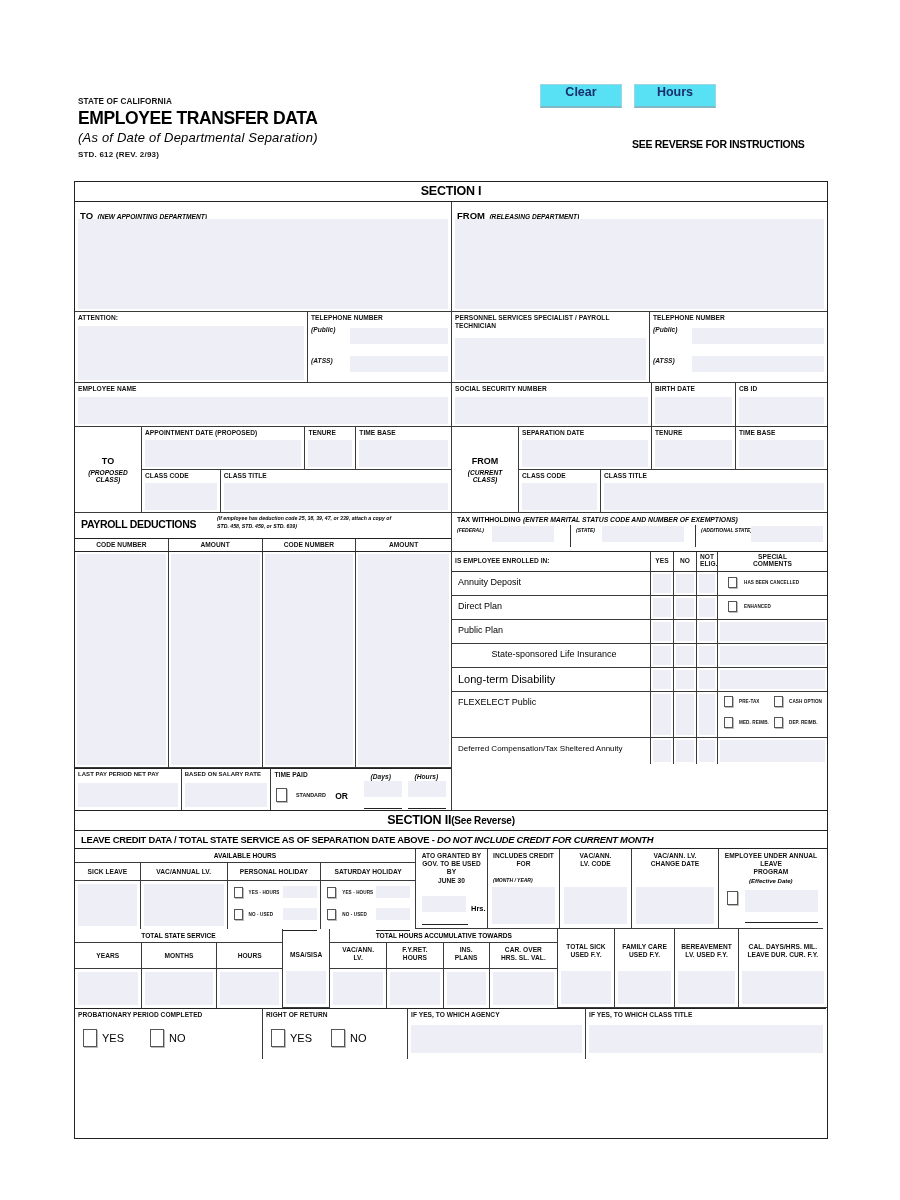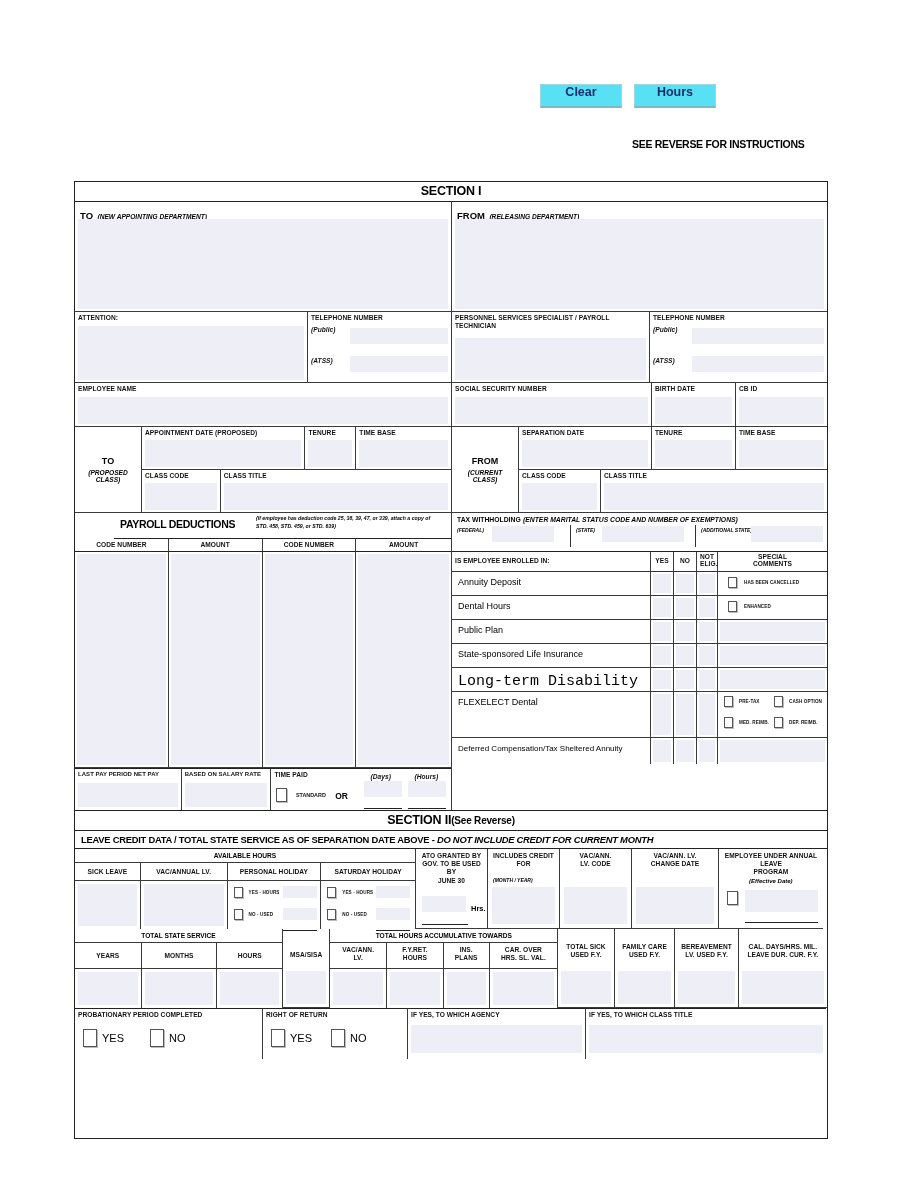--- a/index.html
+++ b/index.html
@@ -80,20 +80,26 @@
 </head>
 <body>
 
 <div class="page">
 
   <div class="btnbar">
     <div class="xbtn clear">Clear</div>
     <div class="xbtn print">Hours</div>
   </div>
 
+  <div class="hdr">
+    <div class="sml">STATE OF CALIFORNIA</div>
+    <div class="ttl">EMPLOYEE TRANSFER DATA</div>
+    <div class="sub">(As of Date of Departmental Separation)</div>
+    <div class="std">STD. 612 (REV. 2/93)</div>
+  </div>
   <div class="seerev">SEE REVERSE FOR INSTRUCTIONS</div>
 
   <div class="form">
 
     <div class="secbar">SECTION I</div>
 
     <div class="row">
       <div class="cell" style="width:377px;height:110px;">
         <div style="padding:3px 4px 0 5px;">
           <span style="font-size:9.5px;font-weight:700;">TO</span>
@@ -219,21 +225,21 @@
             <div class="lbl">CLASS TITLE</div>
             <div class="fld" style="position:absolute;left:3px;right:3px;top:13px;bottom:2px;"></div>
           </div>
         </div>
       </div>
     </div>
 
     <div class="row">
 
       <div style="width:377px;border-right:1px solid #3a3a3a;">
-        <div style="height:26px;border-bottom:1.4px solid #222;position:relative;margin-left:39px;">
+        <div style="height:26px;border-bottom:1.4px solid #222;position:relative;">
           <div style="position:absolute;left:6px;top:5px;font-size:10.5px;font-weight:700;letter-spacing:-0.3px;">PAYROLL DEDUCTIONS</div>
           <div style="position:absolute;left:142px;top:2px;width:232px;font-size:5.2px;font-weight:700;font-style:italic;line-height:1.45;">
             <span>(If employee has deduction code 25, 38, 39, 47, or 339, attach a copy of</span><br>
             <span>STD. 458, STD. 459, or STD. 639)</span>
           </div>
         </div>
         <div class="row">
           <div class="cell ctr" style="width:94px;height:13px;border-bottom:1.4px solid #222;">
               <div class="lbl ctr">CODE NUMBER</div>
             </div>
@@ -345,21 +351,21 @@
               </div>
             <div class="cell nb-r" style="width:109px;height:24px;">
               <span class="chk sm" style="position:absolute;left:10px;top:5px;"></span>
               <span class="tiny" style="position:absolute;left:26px;top:8px;">HAS BEEN CANCELLED</span>
             </div>
           </div>
 
 
           <div class="row">
             <div class="cell" style="width:199px;height:24px;">
-                <div style="font-size:9px;padding:5px 0 0 6px;">Dental  Hours</div>
+                <div style="font-size:9px;padding:5px 0 0 6px;">Direct  Plan</div>
               </div>
             <div class="cell" style="width:23px;height:24px;padding:2px;">
                 <div class="fld" style="width:100%;height:100%;"></div>
               </div>
             <div class="cell" style="width:23px;height:24px;padding:2px;">
                 <div class="fld" style="width:100%;height:100%;"></div>
               </div>
             <div class="cell" style="width:21px;height:24px;padding:2px;">
                 <div class="fld" style="width:100%;height:100%;"></div>
               </div>
@@ -381,58 +387,58 @@
               </div>
             <div class="cell" style="width:21px;height:24px;padding:2px;">
                 <div class="fld" style="width:100%;height:100%;"></div>
               </div>
             <div class="cell nb-r" style="width:109px;height:24px;padding:2px;">
                 <div class="fld" style="width:100%;height:100%;"></div>
               </div>
           </div>
 
           <div class="row">
-            <div class="cell" style="width:199px;height:24px;">
+            <div class="cell" style="width:199px;height:24px;text-align:center;">
                 <div style="font-size:9px;padding:5px 0 0 6px;">State-sponsored  Life  Insurance</div>
               </div>
             <div class="cell" style="width:23px;height:24px;padding:2px;">
                 <div class="fld" style="width:100%;height:100%;"></div>
               </div>
             <div class="cell" style="width:23px;height:24px;padding:2px;">
                 <div class="fld" style="width:100%;height:100%;"></div>
               </div>
             <div class="cell" style="width:21px;height:24px;padding:2px;">
                 <div class="fld" style="width:100%;height:100%;"></div>
               </div>
             <div class="cell nb-r" style="width:109px;height:24px;padding:2px;">
                 <div class="fld" style="width:100%;height:100%;"></div>
               </div>
           </div>
 
           <div class="row">
             <div class="cell" style="width:199px;height:24px;">
-                <div style="font-size:15px;padding:5px 0 0 6px;font-family:Liberation Mono, monospace;">Long-term  Disability</div>
+                <div style="font-size:11px;padding:5px 0 0 6px;">Long-term  Disability</div>
               </div>
             <div class="cell" style="width:23px;height:24px;padding:2px;">
                 <div class="fld" style="width:100%;height:100%;"></div>
               </div>
             <div class="cell" style="width:23px;height:24px;padding:2px;">
                 <div class="fld" style="width:100%;height:100%;"></div>
               </div>
             <div class="cell" style="width:21px;height:24px;padding:2px;">
                 <div class="fld" style="width:100%;height:100%;"></div>
               </div>
             <div class="cell nb-r" style="width:109px;height:24px;padding:2px;">
                 <div class="fld" style="width:100%;height:100%;"></div>
               </div>
           </div>
 
           <div class="row">
             <div class="cell" style="width:199px;height:46px;">
-                <div style="font-size:9px;padding:5px 0 0 6px;">FLEXELECT Dental</div>
+                <div style="font-size:9px;padding:5px 0 0 6px;">FLEXELECT Public</div>
               </div>
             <div class="cell" style="width:23px;height:46px;padding:2px;">
                 <div class="fld" style="width:100%;height:100%;"></div>
               </div>
             <div class="cell" style="width:23px;height:46px;padding:2px;">
                 <div class="fld" style="width:100%;height:100%;"></div>
               </div>
             <div class="cell" style="width:21px;height:46px;padding:2px;">
                 <div class="fld" style="width:100%;height:100%;"></div>
               </div>

